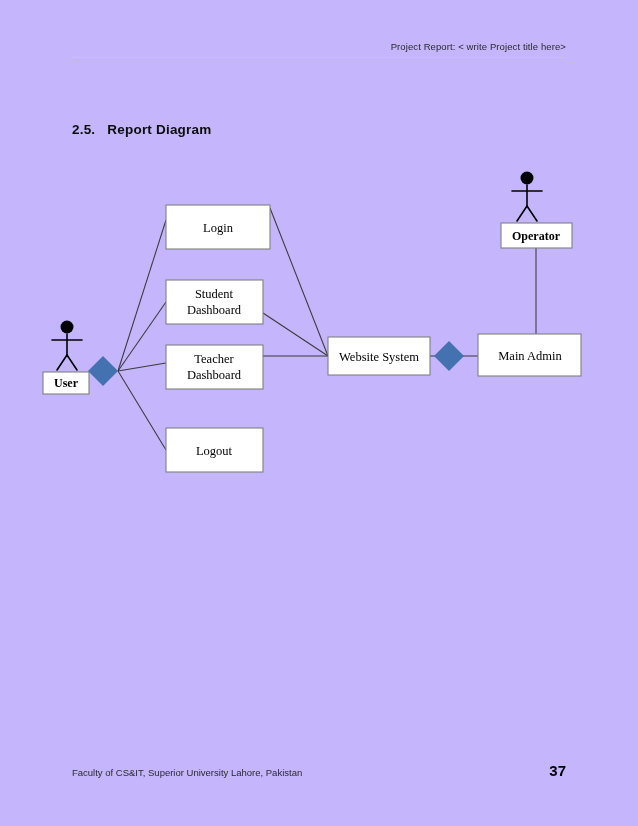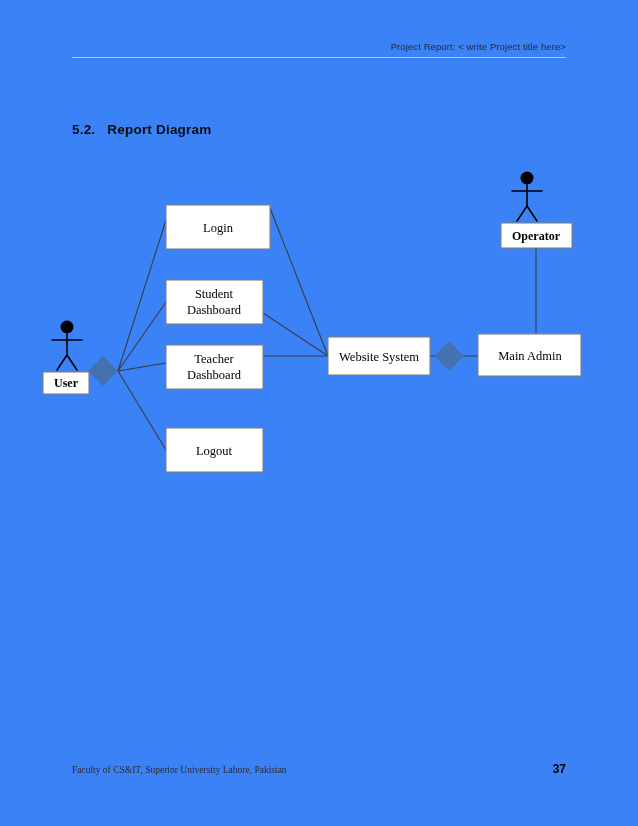--- a/index.html
+++ b/index.html
@@ -11,21 +11,21 @@
     width: 638px;
     height: 826px;
     position: relative;
     font-family: "Liberation Sans", sans-serif;
     color: #000000;
     overflow: hidden;
   }
   .page {
     position: absolute;
     inset: 0;
-    background: #3b82f6;
+    background: #c4b5fd;
   }
 
   
   .doc-header {
     position: absolute;
     left: 72px;
     top: 36px;
     width: 494px;
     height: 22px;
     text-align: right;
@@ -105,44 +105,44 @@
   .doc-footer {
     position: absolute;
     left: 72px;
     top: 762px;
     width: 494px;
     display: flex;
     justify-content: space-between;
     align-items: baseline;
   }
   .footer-text {
-    font-family: Liberation Serif, serif;
+    font-family: Liberation Sans, sans-serif;
     font-size: 9.5px;
     color: #2b2b2b;
     white-space: nowrap;
   }
   .footer-page {
     font-family: "Liberation Sans", sans-serif;
-    font-size: 12px;
+    font-size: 15px;
     font-weight: bold;
     color: #000000;
   }
 </style>
 </head>
 <body>
 
 <div class="page">
 
   <div class="doc-header">
     <span class="doc-header-text">Project Report: &lt; write Project title here&gt;</span>
   </div>
   <div class="header-rule"></div>
 
   <div class="section-heading">
-    <span class="section-number">5.2.</span>
+    <span class="section-number">2.5.</span>
     <span class="section-title">Report Diagram</span>
   </div>
 
   <div class="diagram-wrap">
     <svg class="diagram" width="638" height="360" viewBox="0 0 638 360">
 
       <g>
 
         <line class="edge" x1="118" y1="221" x2="166" y2="70"></line>
         <line class="edge" x1="118" y1="221" x2="166" y2="152"></line>

